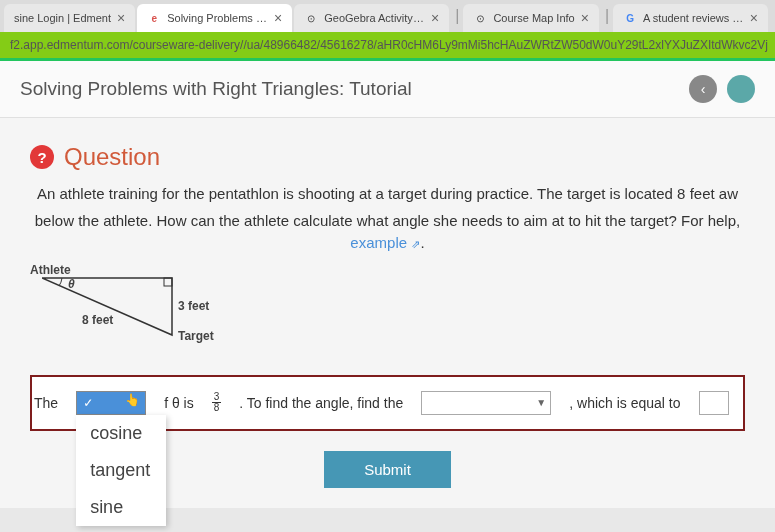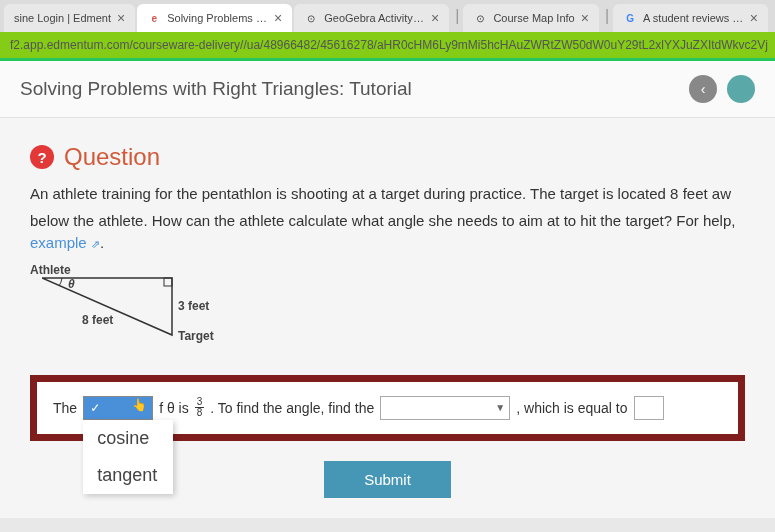--- a/index.html
+++ b/index.html
@@ -21,33 +21,33 @@
     .circle-icon { width: 28px; height: 28px; border-radius: 50%; display: flex; align-items: center; justify-content: center; }
     .gray-circle { background: #888; color: #fff; font-size: 14px; }
     .teal-circle { background: #5ba8a8; }
     
     .content { background: #f5f5f5; padding: 25px 30px 20px; position: relative; }
     
     .question-header { display: flex; align-items: center; margin-bottom: 12px; }
     .q-icon { width: 24px; height: 24px; background: #e23838; border-radius: 50%; color: #fff; font-weight: bold; font-size: 15px; display: flex; align-items: center; justify-content: center; margin-right: 10px; }
     .q-title { color: #d15a3a; font-size: 24px; font-weight: 400; }
     
-    .question-text { font-size: 15px; color: #333; line-height: 1.5; margin-bottom: 4px; }
+    .question-text { font-size: 15px; color: #333; line-height: 1.5; margin-bottom: 4px; text-align: center; }
     .example-link { color: #4a90d9; }
     .ext-icon { color: #4a90d9; font-size: 11px; }
     
     .diagram { margin: 10px 0 20px; position: relative; width: 200px; height: 90px; }
     .diagram-label { position: absolute; font-size: 12px; font-weight: bold; color: #444; }
     .athlete-label { top: -2px; left: 0; }
     .theta { top: 12px; left: 38px; font-style: italic; }
     .feet8 { top: 48px; left: 52px; }
     .feet3 { top: 34px; left: 148px; }
     .target-label { top: 64px; left: 148px; }
     
-    .answer-row { background: #fff; padding: 14px 16px; border: 7px solid #7f1d1d; display: flex; align-items: center; font-size: 14px; color: #333; gap: 6px; position: relative; }
+    .answer-row { background: #fff; padding: 14px 2px; border: 2px solid #7f1d1d; display: flex; align-items: center; font-size: 14px; color: #333; gap: 18px; position: relative; }
     .answer-text { white-space: nowrap; }
     .dropdown { position: relative; display: inline-block; }
     .dropdown-btn { width: 70px; height: 24px; background: #4a90d9; border: 1px solid #888; display: flex; align-items: center; justify-content: space-between; padding: 0 6px; color: #fff; }
     .check { font-size: 12px; }
     .dropdown-menu { position: absolute; top: 24px; left: 0; background: #fff; box-shadow: 2px 2px 6px rgba(0,0,0,0.2); z-index: 10; min-width: 90px; }
     .dropdown-item { padding: 8px 14px; font-size: 18px; color: #444; cursor: pointer; }
     .cursor { position: absolute; top: 2px; right: 6px; font-size: 12px; }
     
     .frac { display: inline-flex; flex-direction: column; align-items: center; font-size: 10px; line-height: 1; vertical-align: middle; }
     .frac-top { border-bottom: 1px solid #333; padding: 0 2px; }
@@ -138,20 +138,21 @@
     <span class="answer-text">The</span>
 
     <div class="dropdown">
       <div class="dropdown-btn">
         <span class="check">✓</span>
         <span class="cursor">👆</span>
       </div>
       <div class="dropdown-menu">
         <div class="dropdown-item">cosine</div>
         <div class="dropdown-item">tangent</div>
+        <div class="dropdown-item">sine</div>
       </div>
     </div>
 
     <span class="answer-text">f θ is</span>
     <span class="frac">
       <span class="frac-top">3</span>
       <span class="frac-bot">8</span>
     </span>
     <span class="answer-text">. To find the angle, find the</span>
 

